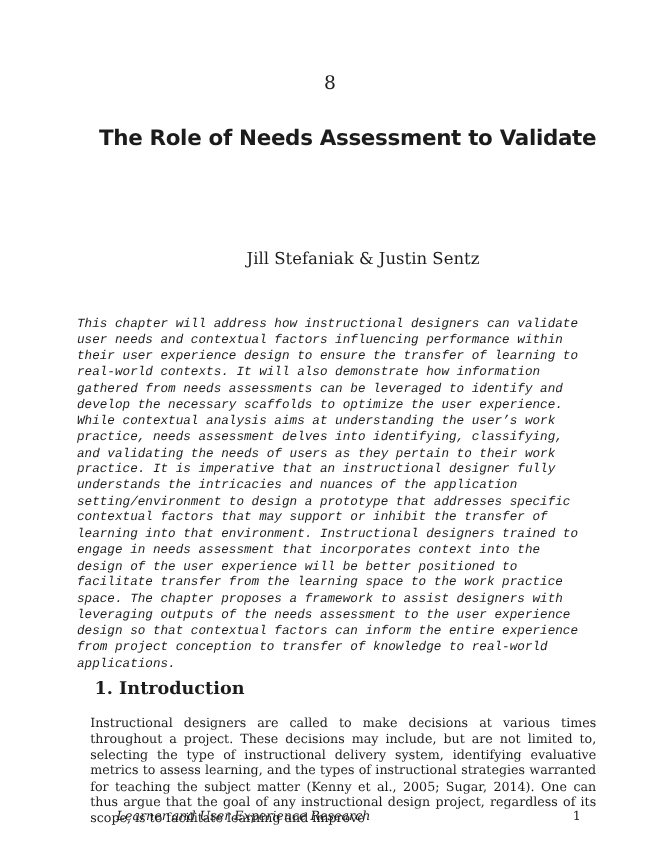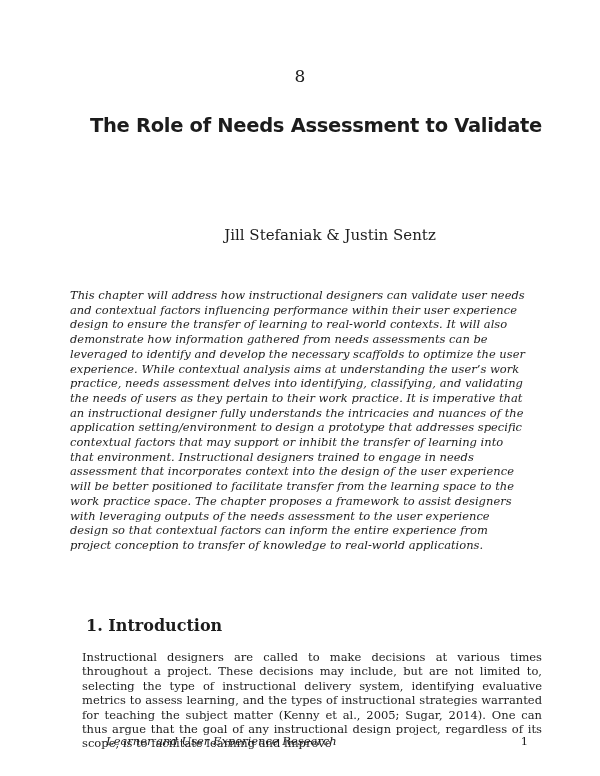--- a/index.html
+++ b/index.html
@@ -47,20 +47,21 @@
     }
     .abstract {
       position: absolute;
       top: 288px;
       left: 70px;
       width: 460px;
       margin: 0;
       font-style: italic;
       font-size: 11.5px;
       line-height: 14.7px;
+      font-family: Liberation Mono, monospace;
     }
     .section-heading {
       position: absolute;
       top: 600px;
       left: 70px;
       margin: 16px;
       font-size: 16px;
       font-weight: bold;
       font-family: "DejaVu Serif", serif;
     }

